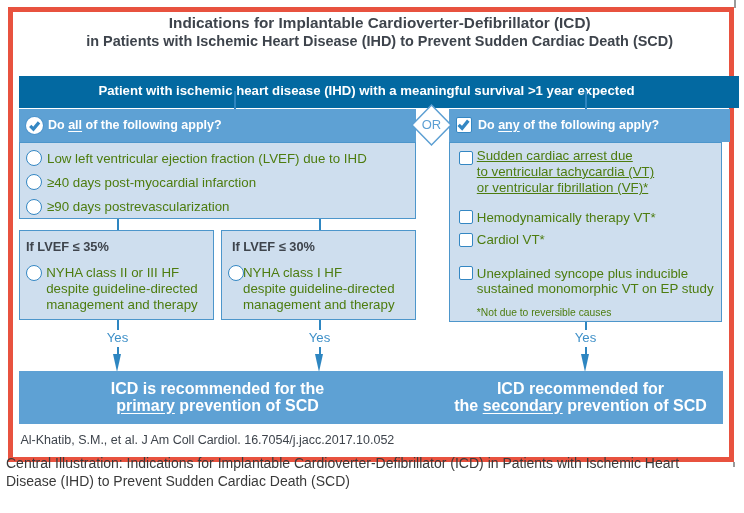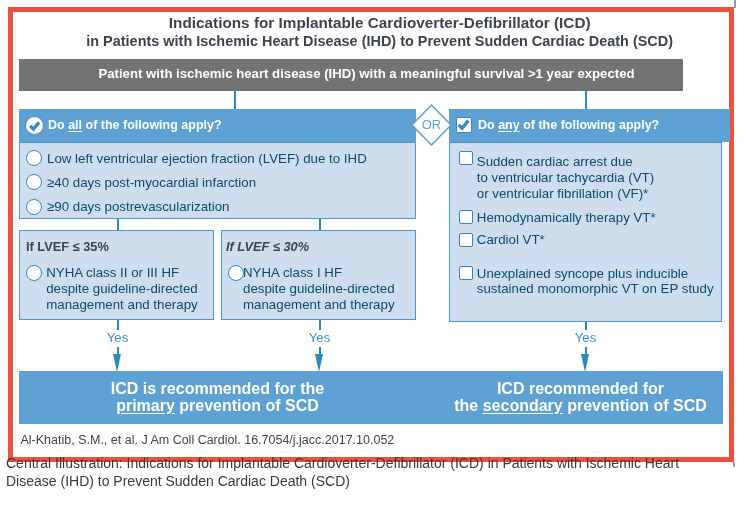--- a/index.html
+++ b/index.html
@@ -3,29 +3,29 @@
 <meta charset="utf-8">
 <style>
   html,body{margin:0;padding:0;}
   body{width:744px;height:513px;position:relative;background:#ffffff;
        font-family:"Liberation Sans",sans-serif;overflow:hidden;}
   .abs{position:absolute;}
   .frame{left:8px;top:7px;width:716px;height:445px;border:5px solid #e8523f;background:#fff;}
   .title{left:22px;top:14px;width:716px;text-align:center;color:#3e444c;
          font-weight:bold;font-size:15px;line-height:17.5px;}
   .title .l{display:inline-block;white-space:nowrap;}
-  .graybar{left:19px;top:59px;width:664px;height:32px;background:#737373;}
+  .graybar{left:19px;top:76px;width:720px;height:32px;background:#0369a1;}
   .graybar .t{position:absolute;left:0;top:-1px;width:695px;height:32px;line-height:32px;
       text-align:center;color:#fff;font-weight:bold;font-size:13.2px;white-space:nowrap;}
   .conn{width:2px;background:#2e86c1;}
   .hdr{height:33px;background:#5ea1d4;}
   .hdrtext{position:absolute;left:29px;top:0;height:33px;line-height:33px;color:#fff;
       font-weight:bold;font-size:12.5px;white-space:nowrap;}
   .lbox{background:#cedeee;border:1px solid #4d96cb;box-sizing:border-box;}
-  .itxt{color:#0c4a6e;font-size:13.3px;line-height:15.8px;white-space:nowrap;}
+  .itxt{color:#4d7c0f;font-size:13.3px;line-height:15.8px;white-space:nowrap;}
   .btxt{color:#3e444c;font-weight:bold;font-size:12.8px;line-height:16px;white-space:nowrap;}
   .radio{width:16px;height:16px;border-radius:50%;background:#fff;border:1.5px solid #3487c3;box-sizing:border-box;}
   .cbox{width:14px;height:14px;border-radius:2px;background:#fff;border:1.5px solid #3487c3;box-sizing:border-box;}
   .yes{width:60px;text-align:center;color:#3f90c8;font-weight:normal;font-size:13.2px;line-height:14px;}
   .aline{width:2px;background:#2e86c1;}
   .ahead{width:0;height:0;border-left:4.8px solid transparent;border-right:4.8px solid transparent;
          border-top:18px solid #2e86c1;}
   .bar2{left:19px;top:371px;width:704px;height:53px;background:#5ea1d4;}
   .bartext{top:380px;text-align:center;color:#fff;font-weight:bold;font-size:16px;line-height:17px;}
   .bartext .s{display:inline-block;white-space:nowrap;}
@@ -83,34 +83,35 @@
 
 <div class="abs conn" style="left:116.5px;top:219px;height:11px;"></div>
 <div class="abs conn" style="left:318.5px;top:219px;height:11px;"></div>
 
 <div class="abs lbox" style="left:19px;top:230px;width:195px;height:90px;">
   <div class="abs btxt" style="left:5.9px;top:8px;">If LVEF ≤ 35%</div>
   <div class="abs radio" style="left:6.2px;top:33.6px;"></div>
   <div class="abs itxt" style="left:26.2px;top:34.2px;">NYHA class II or III HF<br>despite guideline-directed<br>management and therapy</div>
 </div>
 <div class="abs lbox" style="left:221px;top:230px;width:195px;height:90px;">
-  <div class="abs btxt" style="left:4px;top:8px;font-style:italic;">If LVEF ≤ 30%</div>
+  <div class="abs btxt" style="left:10px;top:8px;">If LVEF ≤ 30%</div>
   <div class="abs radio" style="left:6.2px;top:33.6px;"></div>
   <div class="abs itxt" style="left:21px;top:34.2px;">NYHA class I HF<br>despite guideline-directed<br>management and therapy</div>
 </div>
 
 <div class="abs lbox" style="left:449px;top:142px;width:273px;height:180px;">
   <div class="abs cbox" style="left:9px;top:8px;"></div>
   <div class="abs cbox" style="left:9px;top:66.5px;"></div>
   <div class="abs cbox" style="left:9px;top:89.7px;"></div>
   <div class="abs cbox" style="left:9px;top:123.2px;"></div>
-  <div class="abs itxt" style="left:26.8px;top:11px;">Sudden cardiac arrest due<br>to ventricular tachycardia (VT)<br>or ventricular fibrillation (VF)*</div>
+  <div class="abs itxt" style="left:26.8px;top:5px;text-decoration:underline;">Sudden cardiac arrest due<br>to ventricular tachycardia (VT)<br>or ventricular fibrillation (VF)*</div>
   <div class="abs itxt" style="left:26.8px;top:67.1px;">Hemodynamically therapy VT*</div>
   <div class="abs itxt" style="left:26.8px;top:89.4px;">Cardiol VT*</div>
   <div class="abs itxt" style="left:26.8px;top:122.7px;">Unexplained syncope plus inducible<br>sustained monomorphic VT on EP study</div>
+  <div class="abs itxt" style="left:26.8px;top:162.5px;font-size:10.3px;line-height:13px;">*Not due to reversible causes</div>
 </div>
 
 <div class="abs conn" style="left:116.5px;top:320px;height:10px;"></div>
 <div class="abs conn" style="left:318.5px;top:320px;height:10px;"></div>
 <div class="abs conn" style="left:584.5px;top:322px;height:8px;"></div>
 
 <div class="abs yes" style="left:87.5px;top:330.5px;">Yes</div>
 <div class="abs yes" style="left:289.5px;top:330.5px;">Yes</div>
 <div class="abs yes" style="left:555.5px;top:330.5px;">Yes</div>
 

